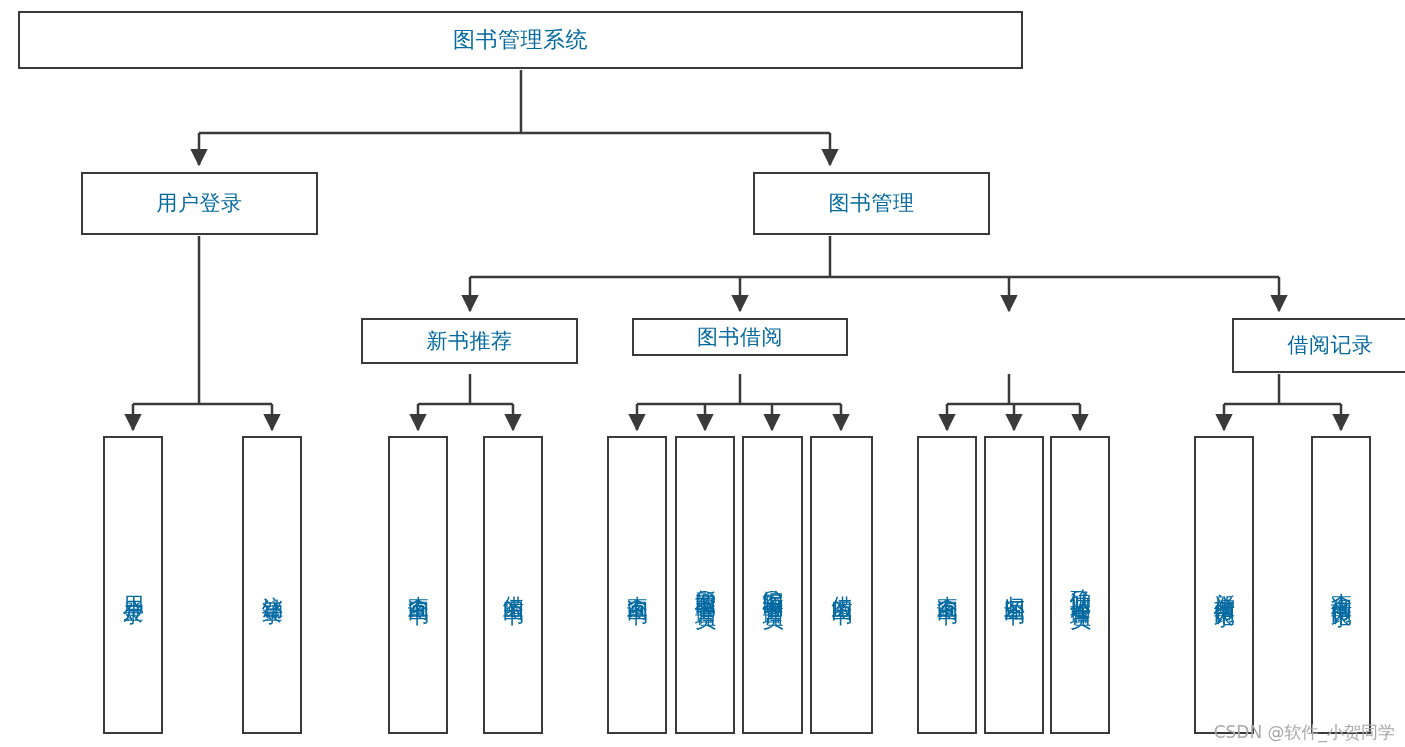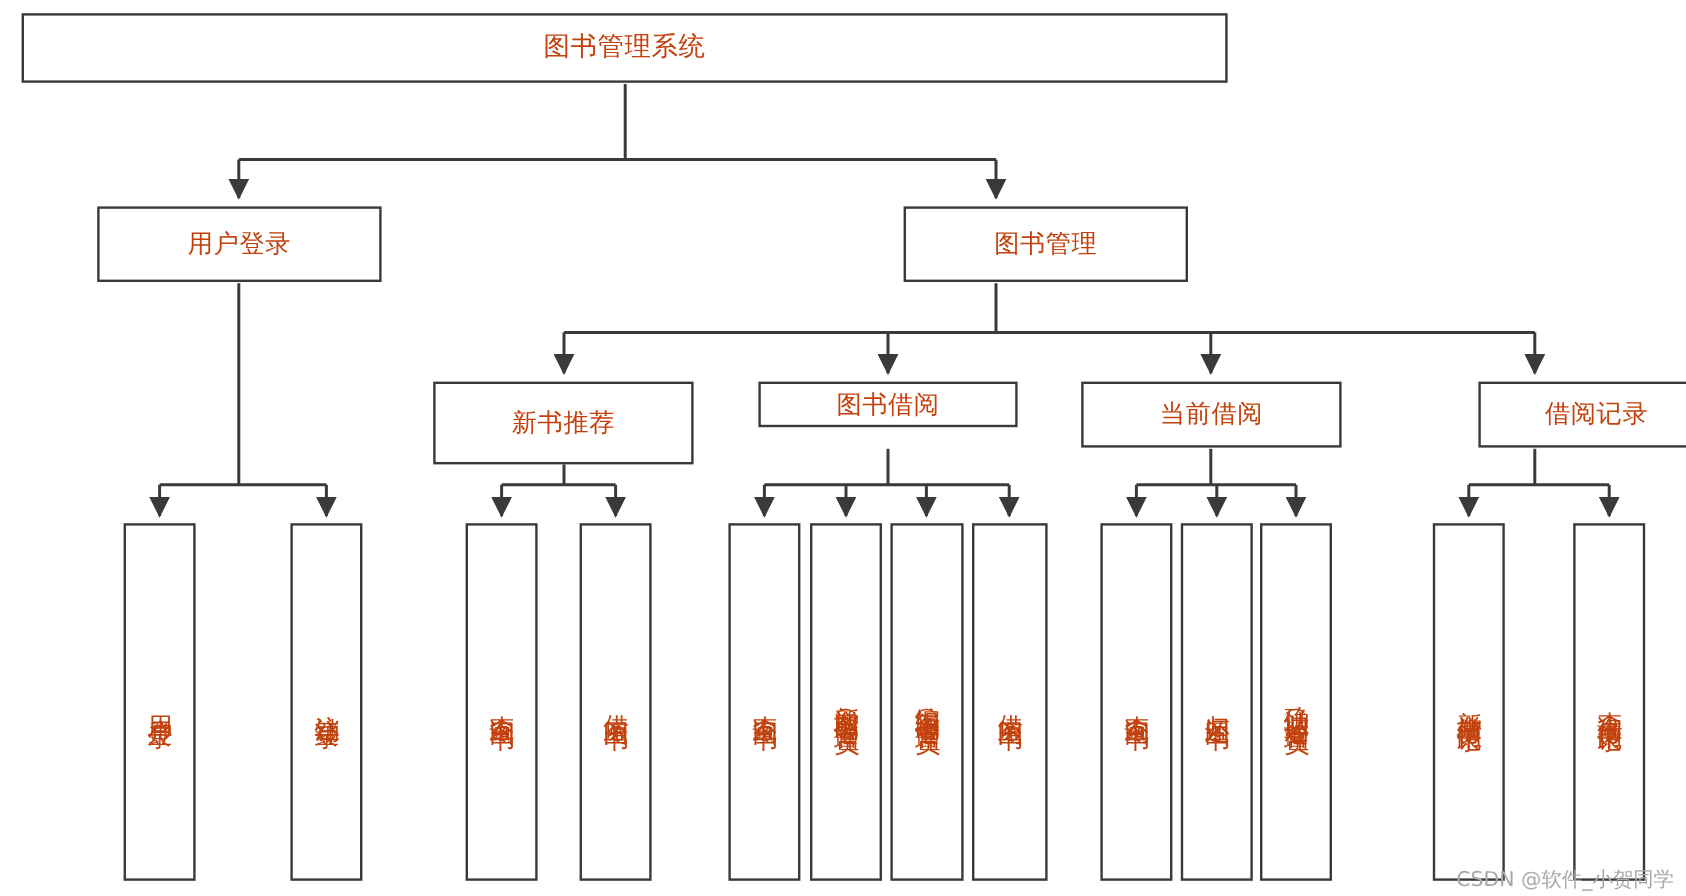--- a/index.html
+++ b/index.html
@@ -39,21 +39,21 @@
     border: 2.5px solid #3a3a3a;
     display: flex;
     align-items: center;
     justify-content: center;
     z-index: 2;
   }
 
   .node .label {
     display: block;
     text-align: center;
-    color: #c2410c;
+    color: #0369a1;
     letter-spacing: 0.5px;
     line-height: 1.25;
     white-space: nowrap;
   }
 
   
   .node.horizontal .label {
     font-size: 21px;
   }
   .node.root .label {
@@ -148,31 +148,28 @@
   </div>
 
   <div class="node horizontal" style="left:81px; top:172px; width:237px; height:63px;">
     <span class="label">用户登录</span>
   </div>
 
   <div class="node horizontal" style="left:753px; top:172px; width:237px; height:63px;">
     <span class="label">图书管理</span>
   </div>
 
-  <div class="node horizontal" style="left:361px; top:318px; width:217px; height:69px;">
+  <div class="node horizontal" style="left:361px; top:318px; width:217px; height:46px;">
     <span class="label">新书推荐</span>
   </div>
 
   <div class="node horizontal" style="left:632px; top:318px; width:216px; height:38px;">
     <span class="label">图书借阅</span>
   </div>
 
-  <div class="node horizontal" style="left:901px; top:318px; width:217px; height:55px;">
-    <span class="label">当前借阅</span>
-  </div>
 
   <div class="node horizontal" style="left:1232px; top:318px; width:197px; height:55px;">
     <span class="label">借阅记录</span>
   </div>
 
   <div class="node vertical" style="left:103px; top:436px; width:60px; height:298px;">
     <span class="label">用户登录</span>
   </div>
   <div class="node vertical" style="left:242px; top:436px; width:60px; height:298px;">
     <span class="label">注销登录</span>

